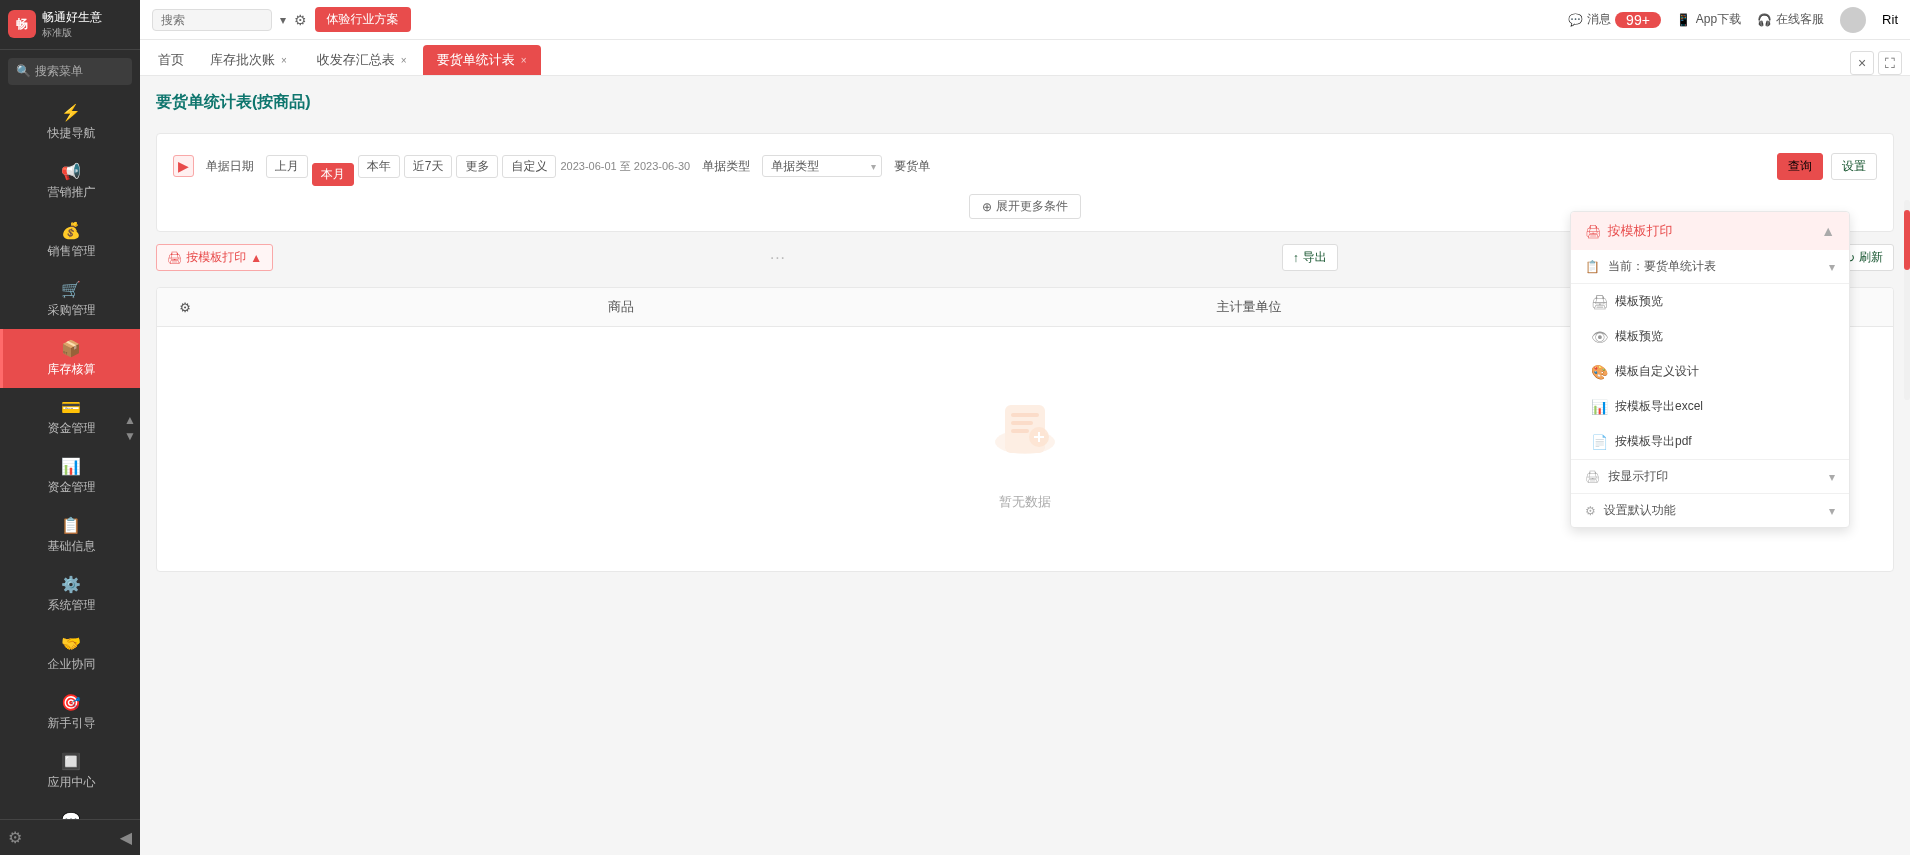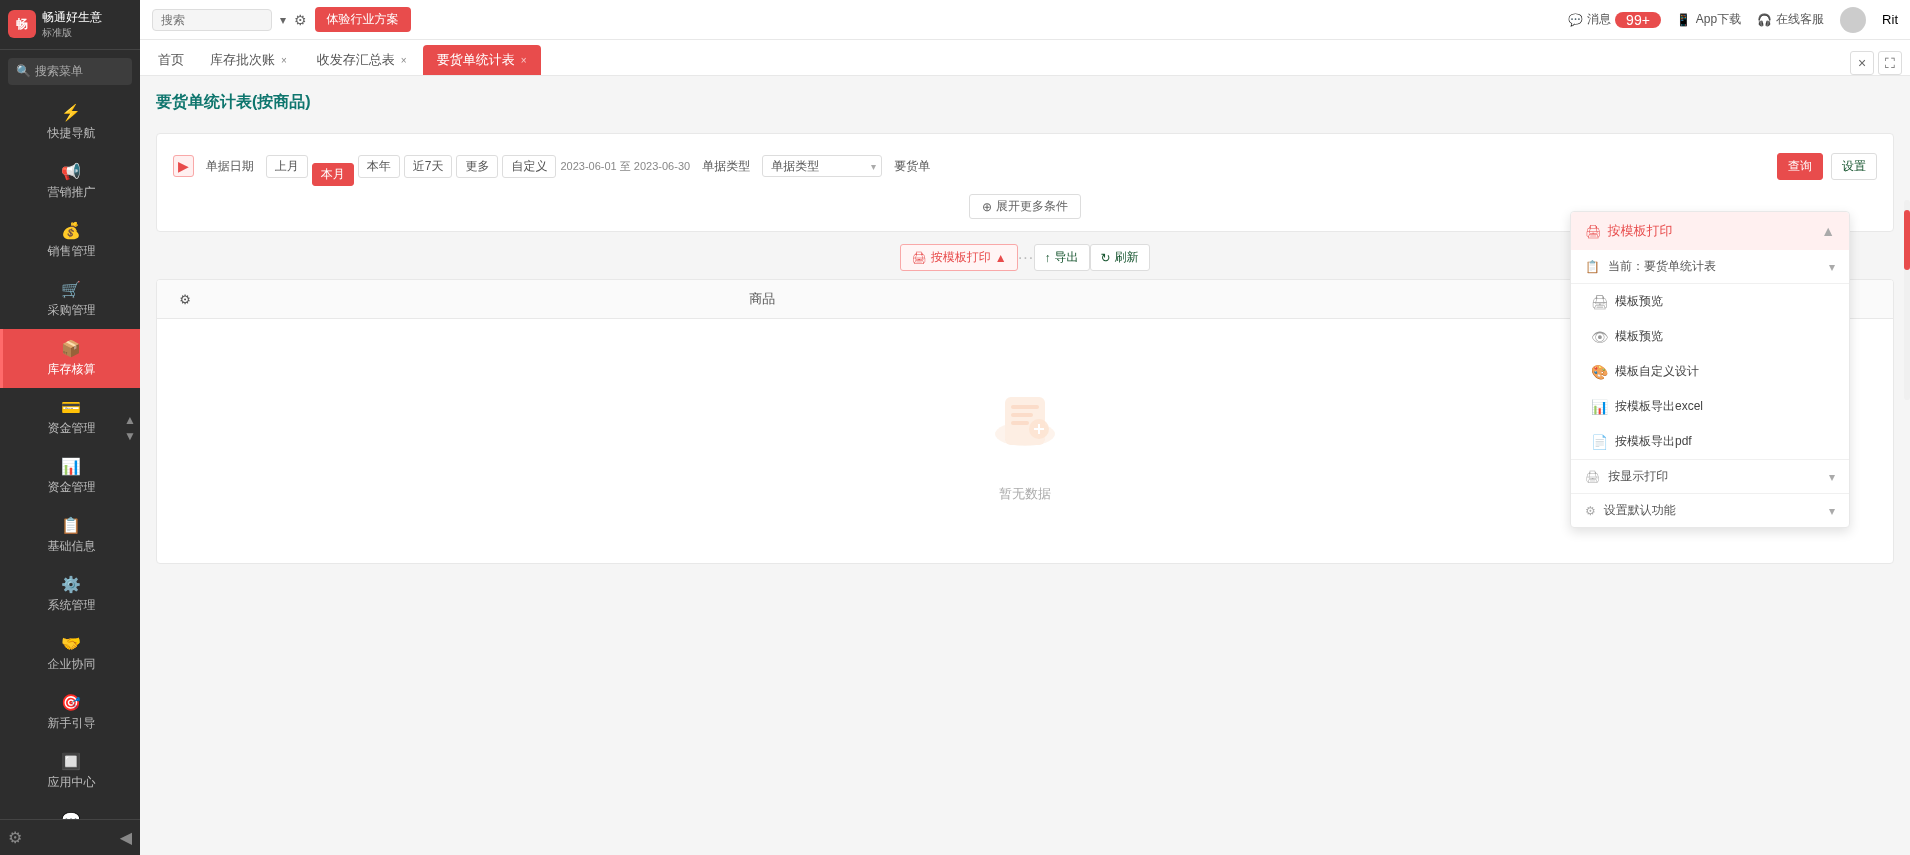--- a/index.html
+++ b/index.html
@@ -292,38 +292,38 @@
       padding: 3px 12px;
       border: 1px solid #ddd;
       border-radius: 3px;
       background: #fff;
     }
 
     
     .toolbar {
       display: flex;
       align-items: center;
-      justify-content: center;
-      margin-bottom: 8px;
+      justify-content: space-between;
+      margin-bottom: 16px;
     }
     .toolbar-btn {
       display: flex;
       align-items: center;
       gap: 4px;
       padding: 4px 10px;
       border: 1px solid #ddd;
       border-radius: 3px;
       background: #fff;
       cursor: pointer;
       font-size: 12px;
       color: #14532d;
     }
     .toolbar-btn.primary {
       background: #e84c4c;
-      color: #ffffff;
+      color: #000000;
       border-color: #e84c4c;
       font-family: Liberation Serif, serif;
     }
     .toolbar-btn-print {
       background: #fff5f5;
       border: 1px solid #f9a8a8;
       color: #e84c4c;
       display: flex;
       align-items: center;
       gap: 4px;
@@ -662,20 +662,21 @@
         <span>刷新</span>
       </button>
     </div>
 
     <div class="table-card">
       <div class="table-header">
         <div class="th gear">
           <span>⚙</span>
         </div>
         <div class="th wide">商品</div>
+        <div class="th">主计量单位</div>
         <div class="th">零售金额</div>
       </div>
 
       <div class="empty-state">
         <div style="font-size:70px; opacity:0.4; margin-bottom:10px;">
           
           <svg width="80" height="80" viewBox="0 0 80 80" fill="none" xmlns="http://www.w3.org/2000/svg">
             <ellipse cx="40" cy="55" rx="30" ry="12" fill="#f5c5a0" opacity="0.5"></ellipse>
             <rect x="20" y="18" width="40" height="48" rx="6" fill="#f9d4b8"></rect>
             <rect x="26" y="26" width="28" height="4" rx="2" fill="#f5a878"></rect>

